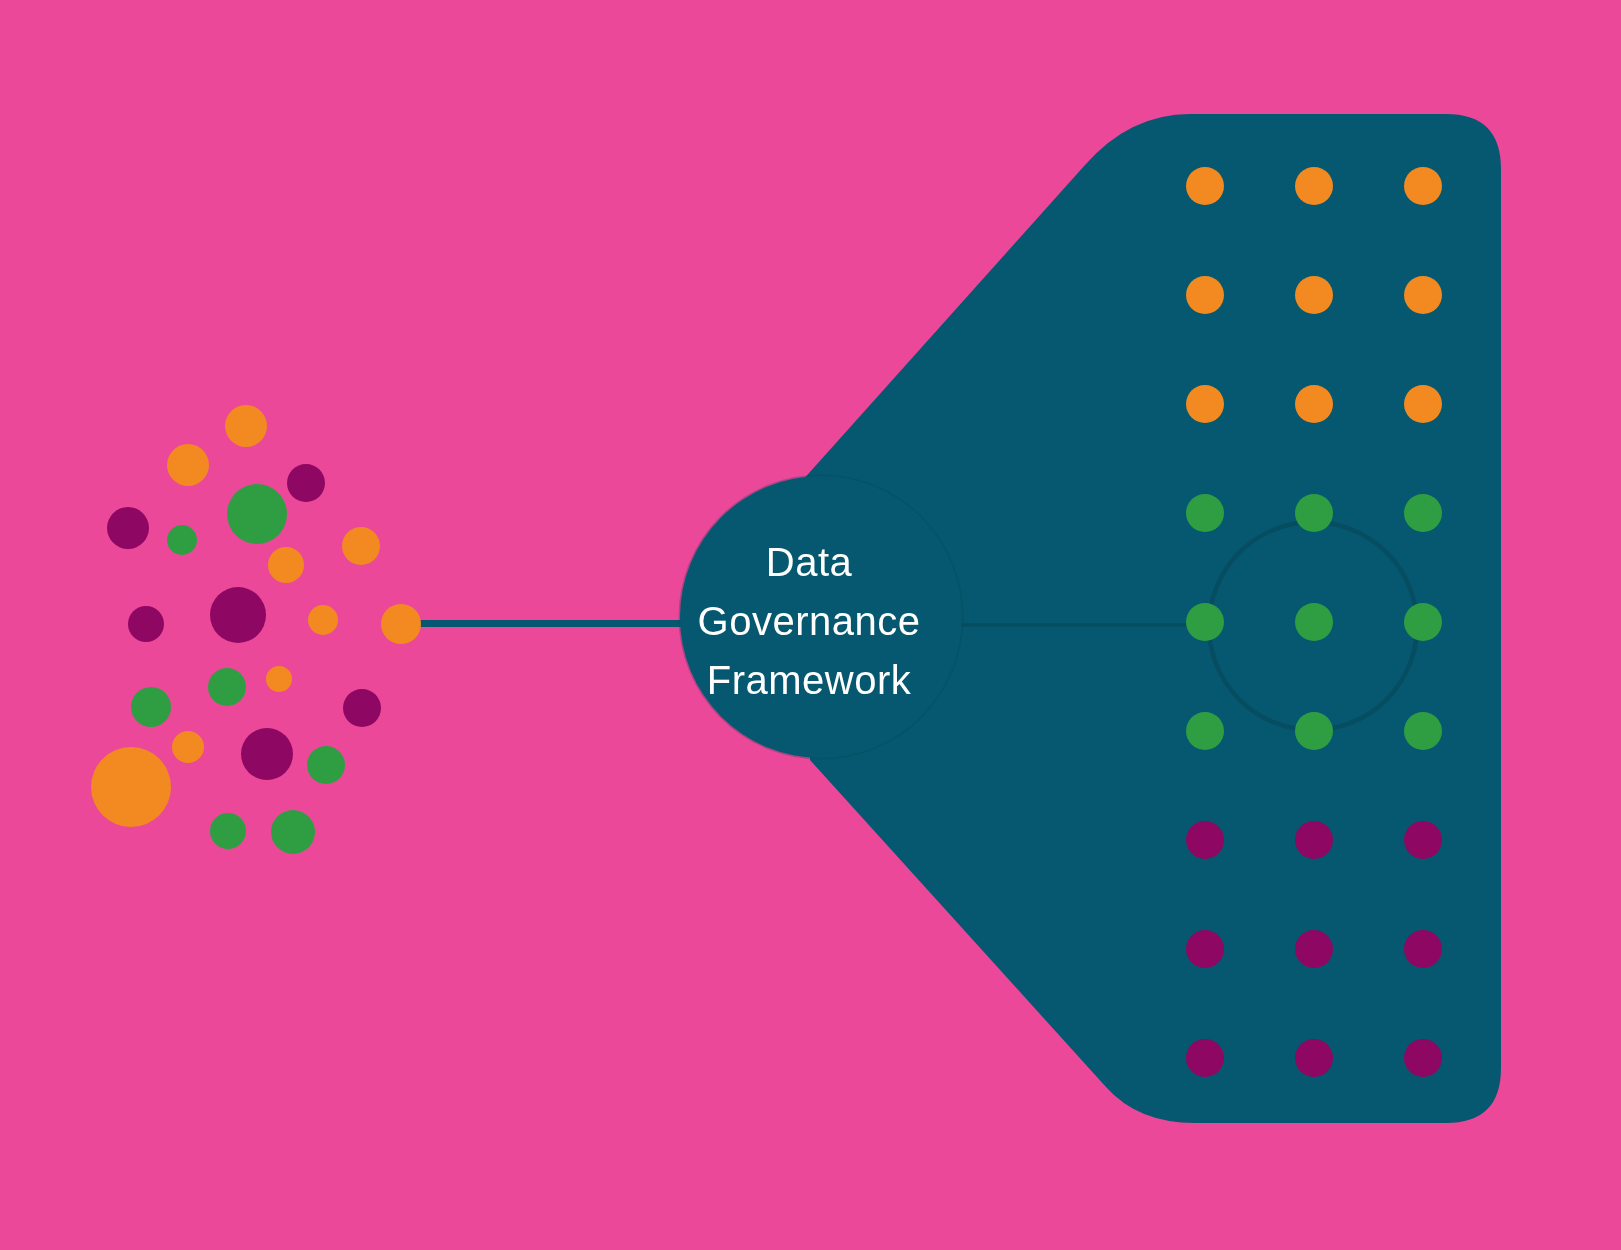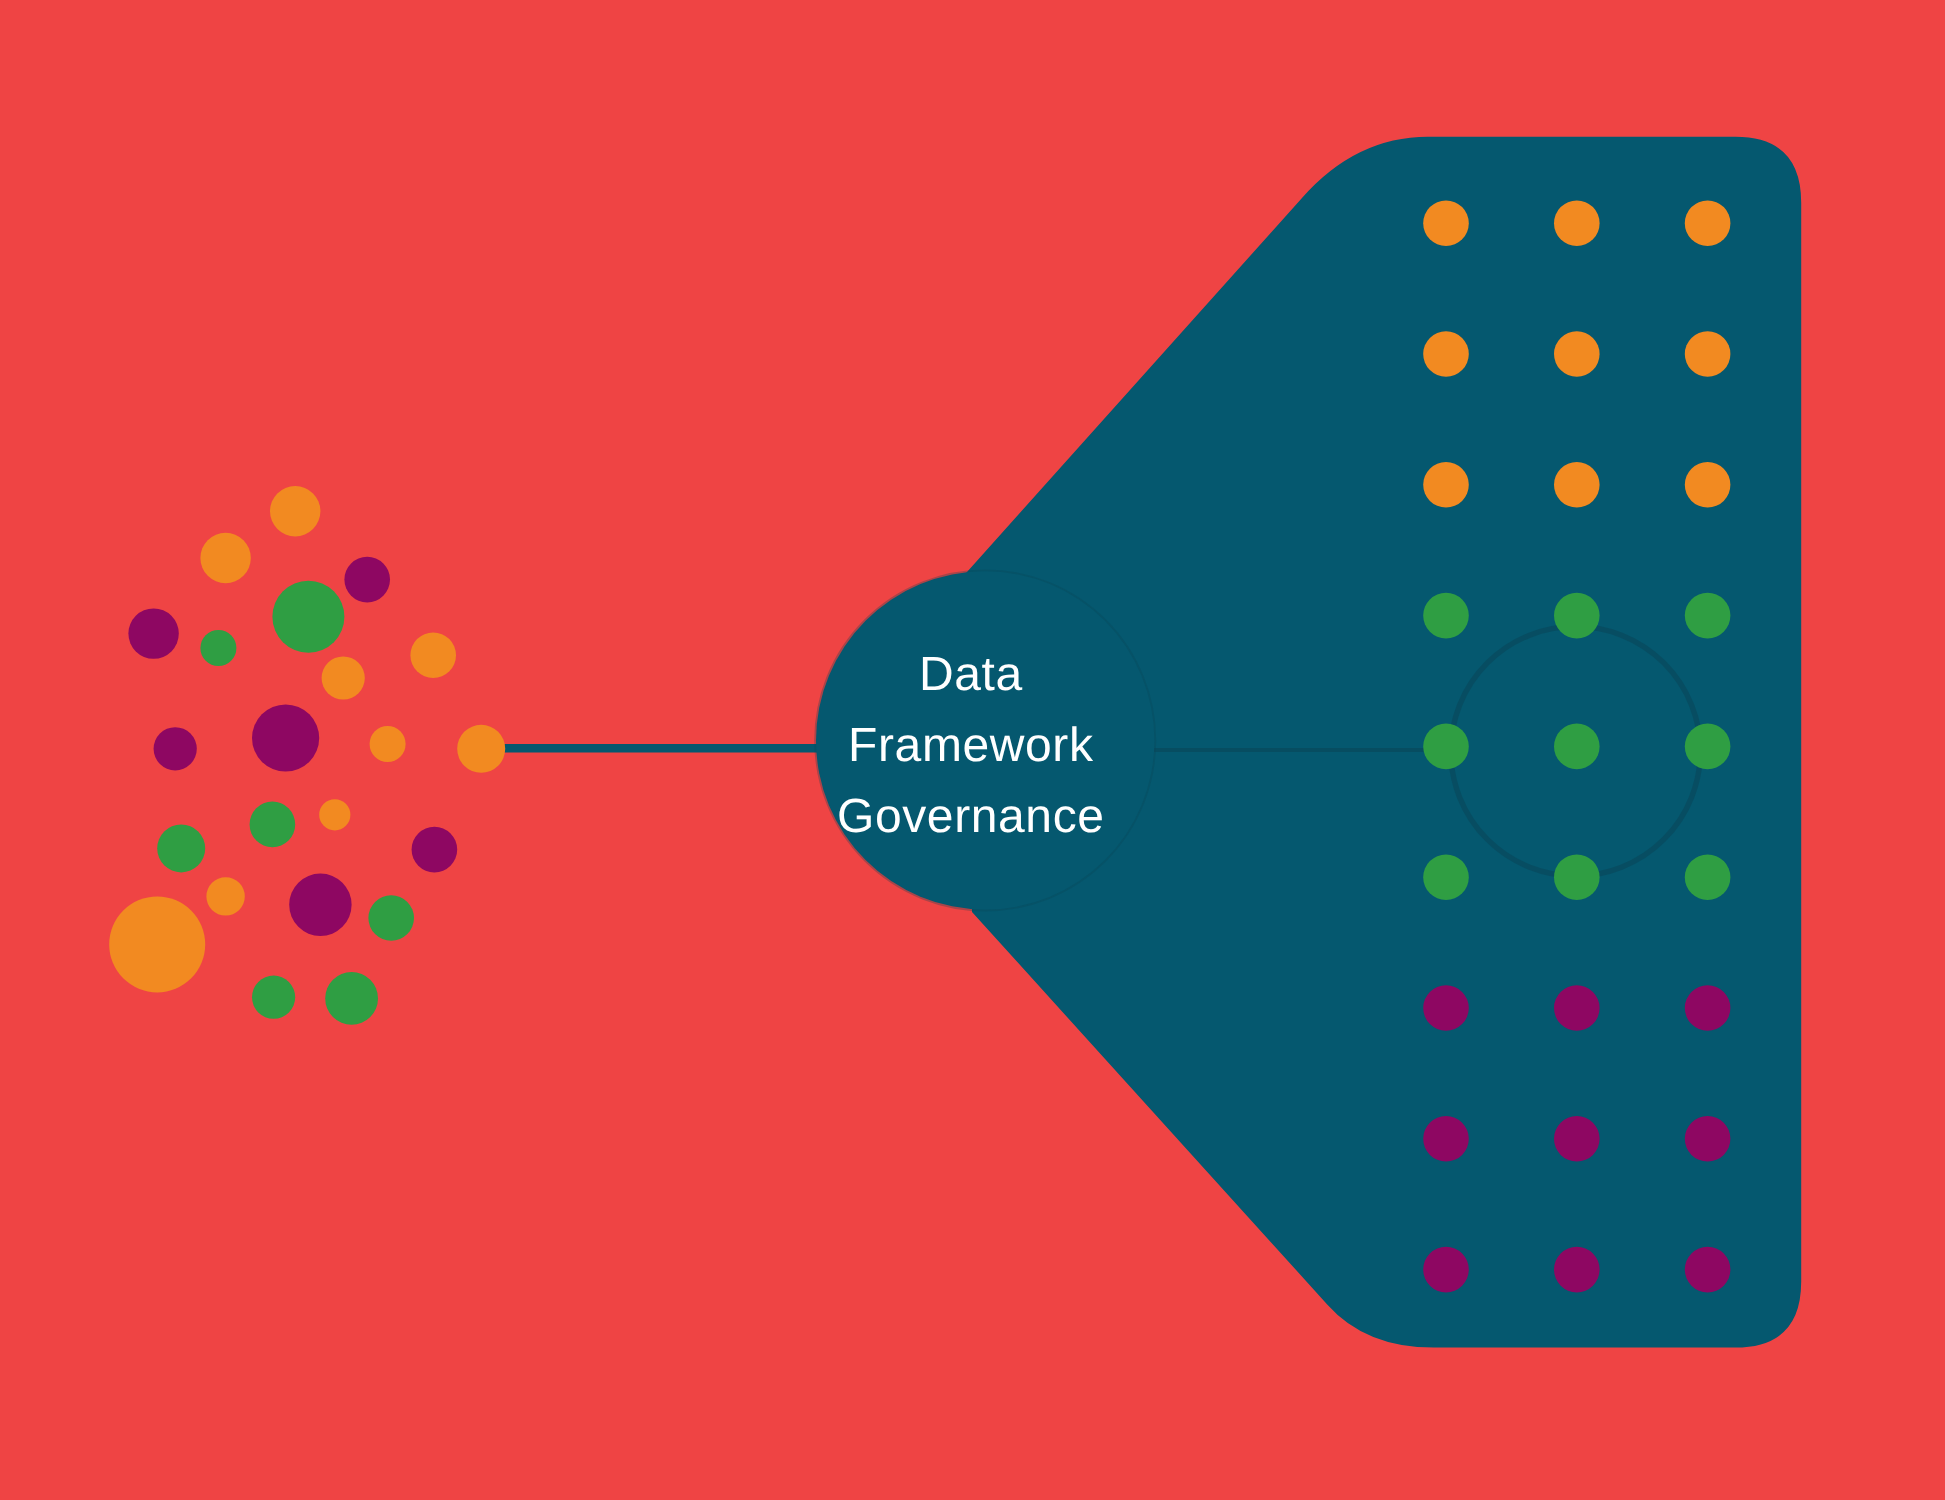--- a/index.html
+++ b/index.html
@@ -26,21 +26,21 @@
     line-height: 59px;
     font-weight: 400;
     letter-spacing: 0.5px;
     pointer-events: none;
   }
   .hub-label span { display: block; white-space: nowrap; }
 </style>
 </head>
 <body>
 
-<div class="stage" style="background: #ef4444;">
+<div class="stage" style="background: #ec4899;">
   <svg class="diagram-svg" width="1621" height="1250" viewBox="0 0 1621 1250" xmlns="http://www.w3.org/2000/svg">
 
     <path d="M 801 482 L 1085 165 Q 1130 114 1190 114 L 1446 114
              Q 1501 114 1501 169 L 1501 1068 Q 1501 1123 1446 1123
              L 1195 1123 Q 1138 1123 1106 1087 L 810 760 Z" fill="#05586F"></path>
 
     <line x1="415" y1="623.5" x2="692" y2="623.5" stroke-width="7" stroke="#05586F"></line>
 
     <circle cx="821" cy="617" r="141" fill="none" stroke-width="3" opacity="0.3" stroke="#0A4557"></circle>
 
@@ -101,16 +101,16 @@
         <circle cx="1314" cy="949" r="19" fill="#8E0762"></circle>
         <circle cx="1423" cy="949" r="19" fill="#8E0762"></circle>
         <circle cx="1205" cy="1058" r="19" fill="#8E0762"></circle>
         <circle cx="1314" cy="1058" r="19" fill="#8E0762"></circle>
         <circle cx="1423" cy="1058" r="19" fill="#8E0762"></circle>
       </g>
   </svg>
 
   <div class="hub-label" style="color: rgb(255, 255, 255);">
     <span>Data</span>
+    <span>Governance</span>
     <span>Framework</span>
-    <span>Governance</span>
   </div>
 </div>
 
 </body></html>

